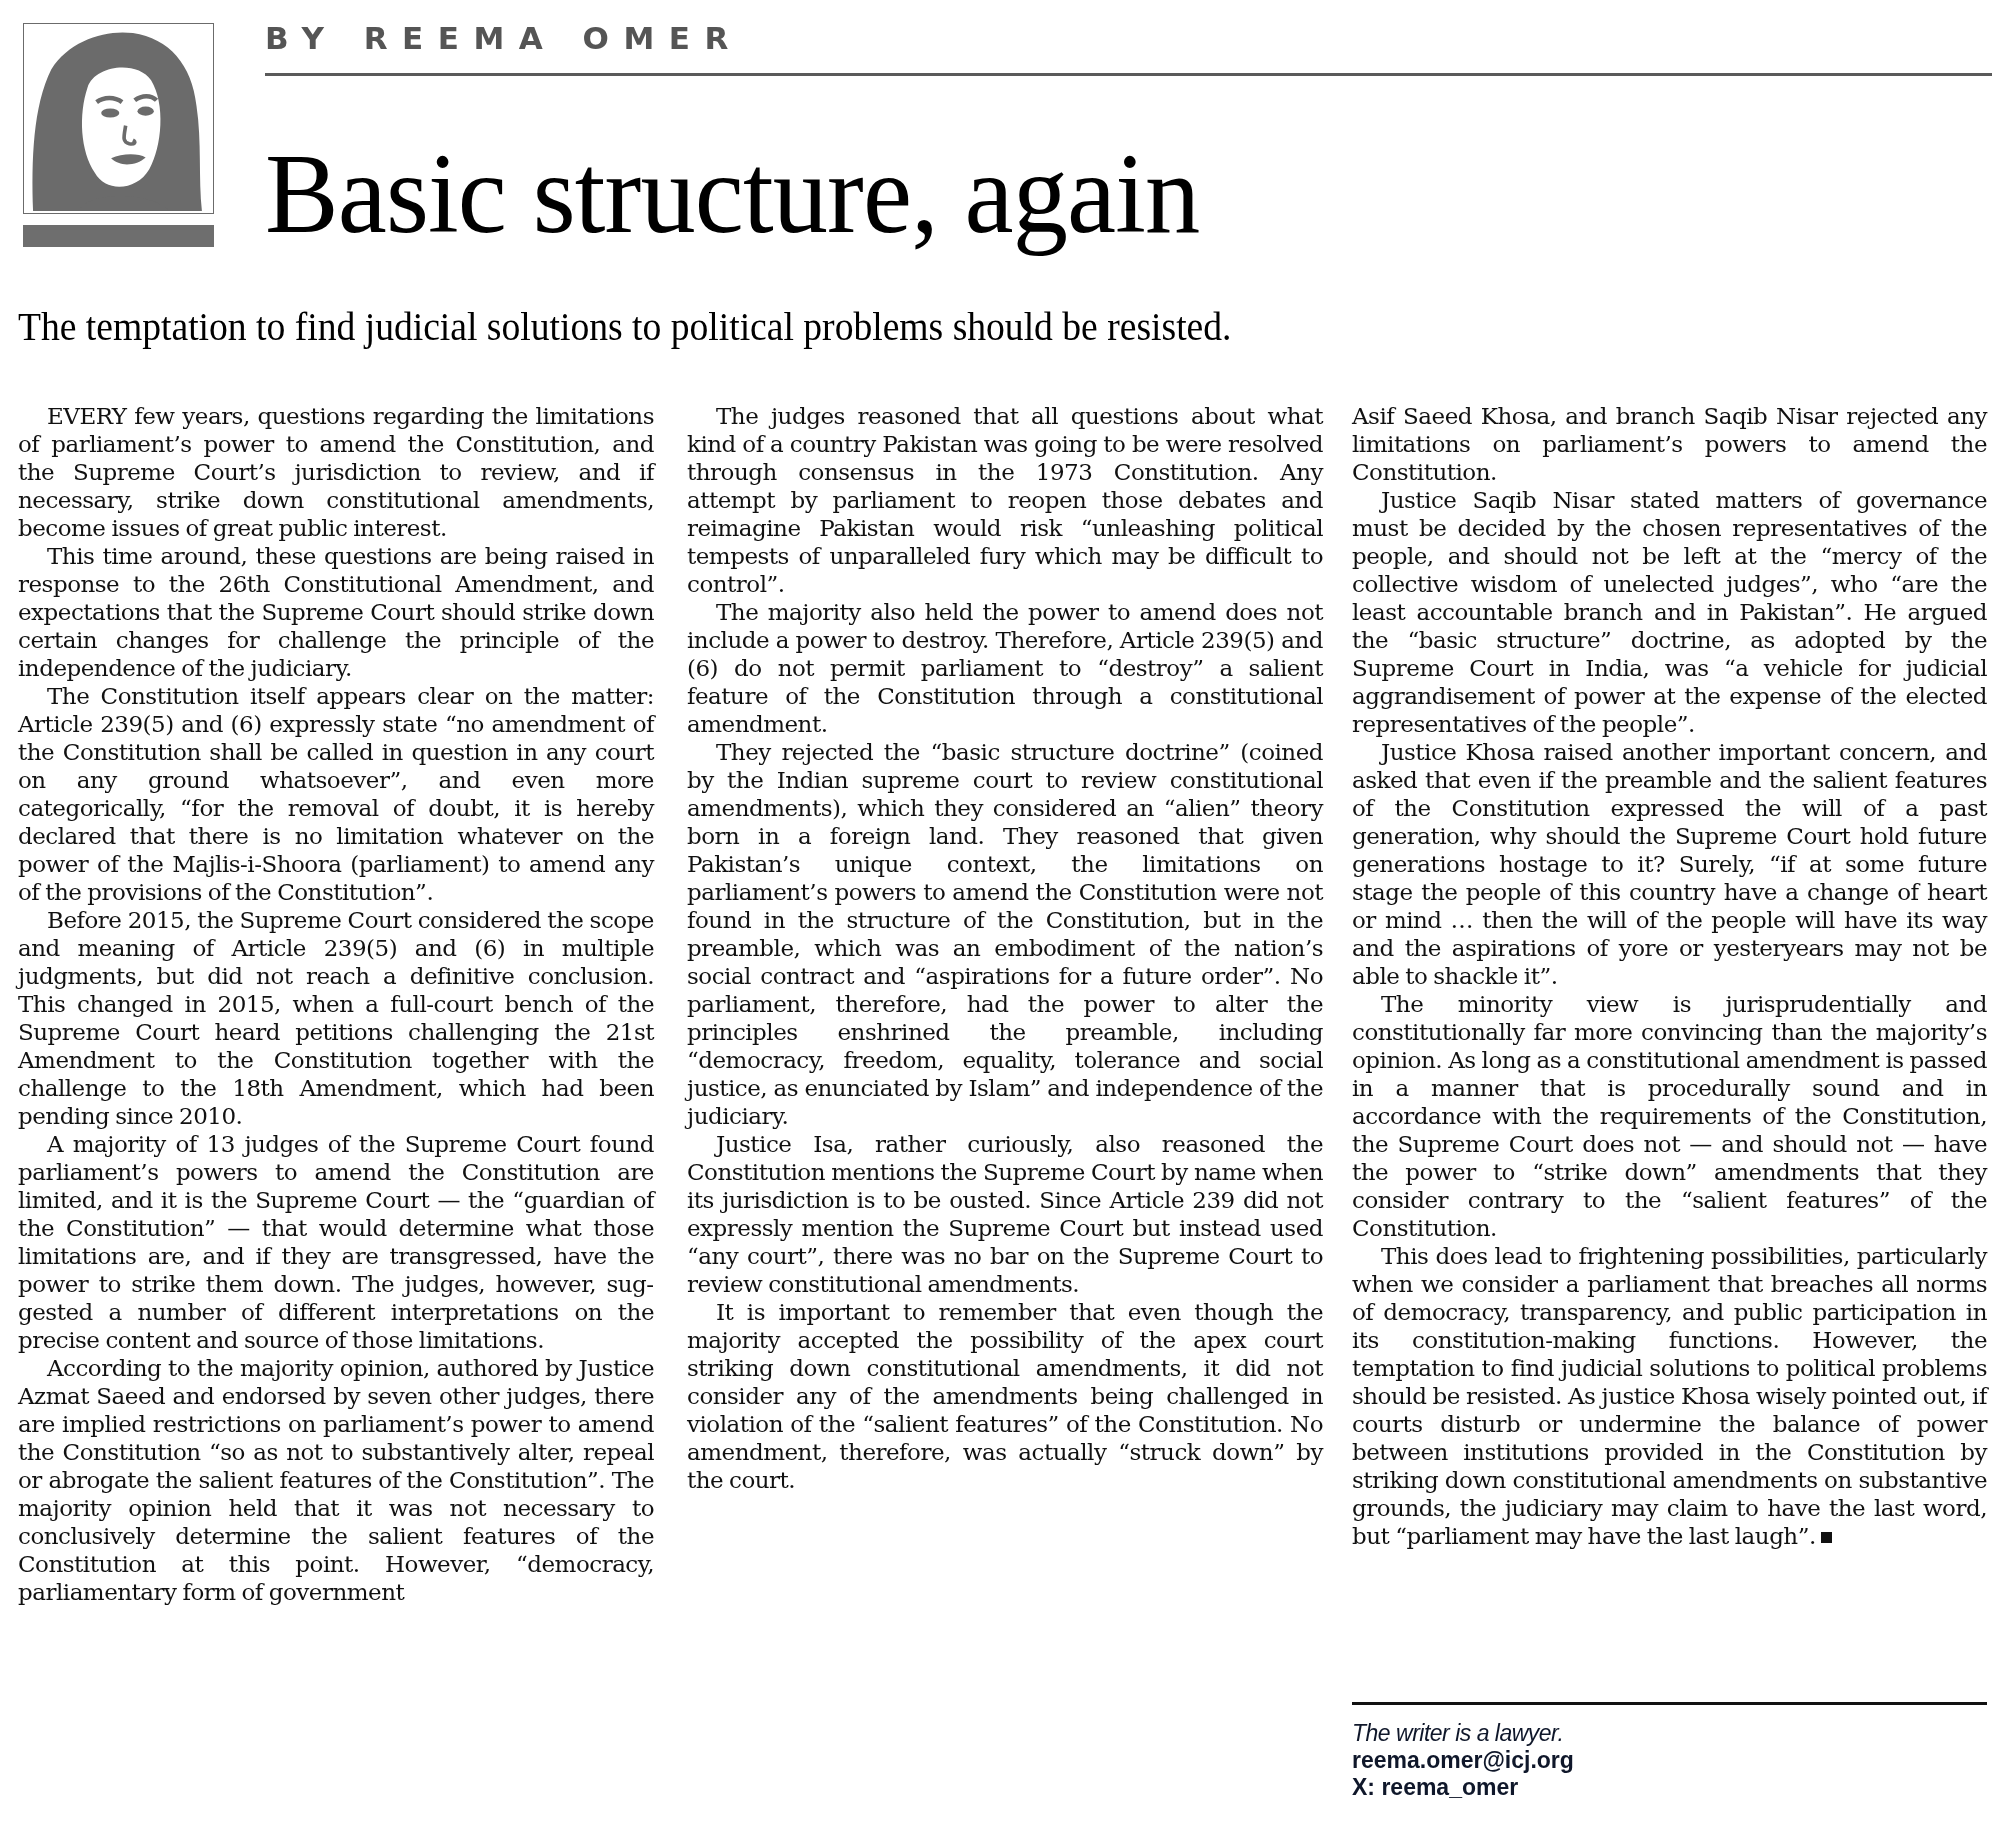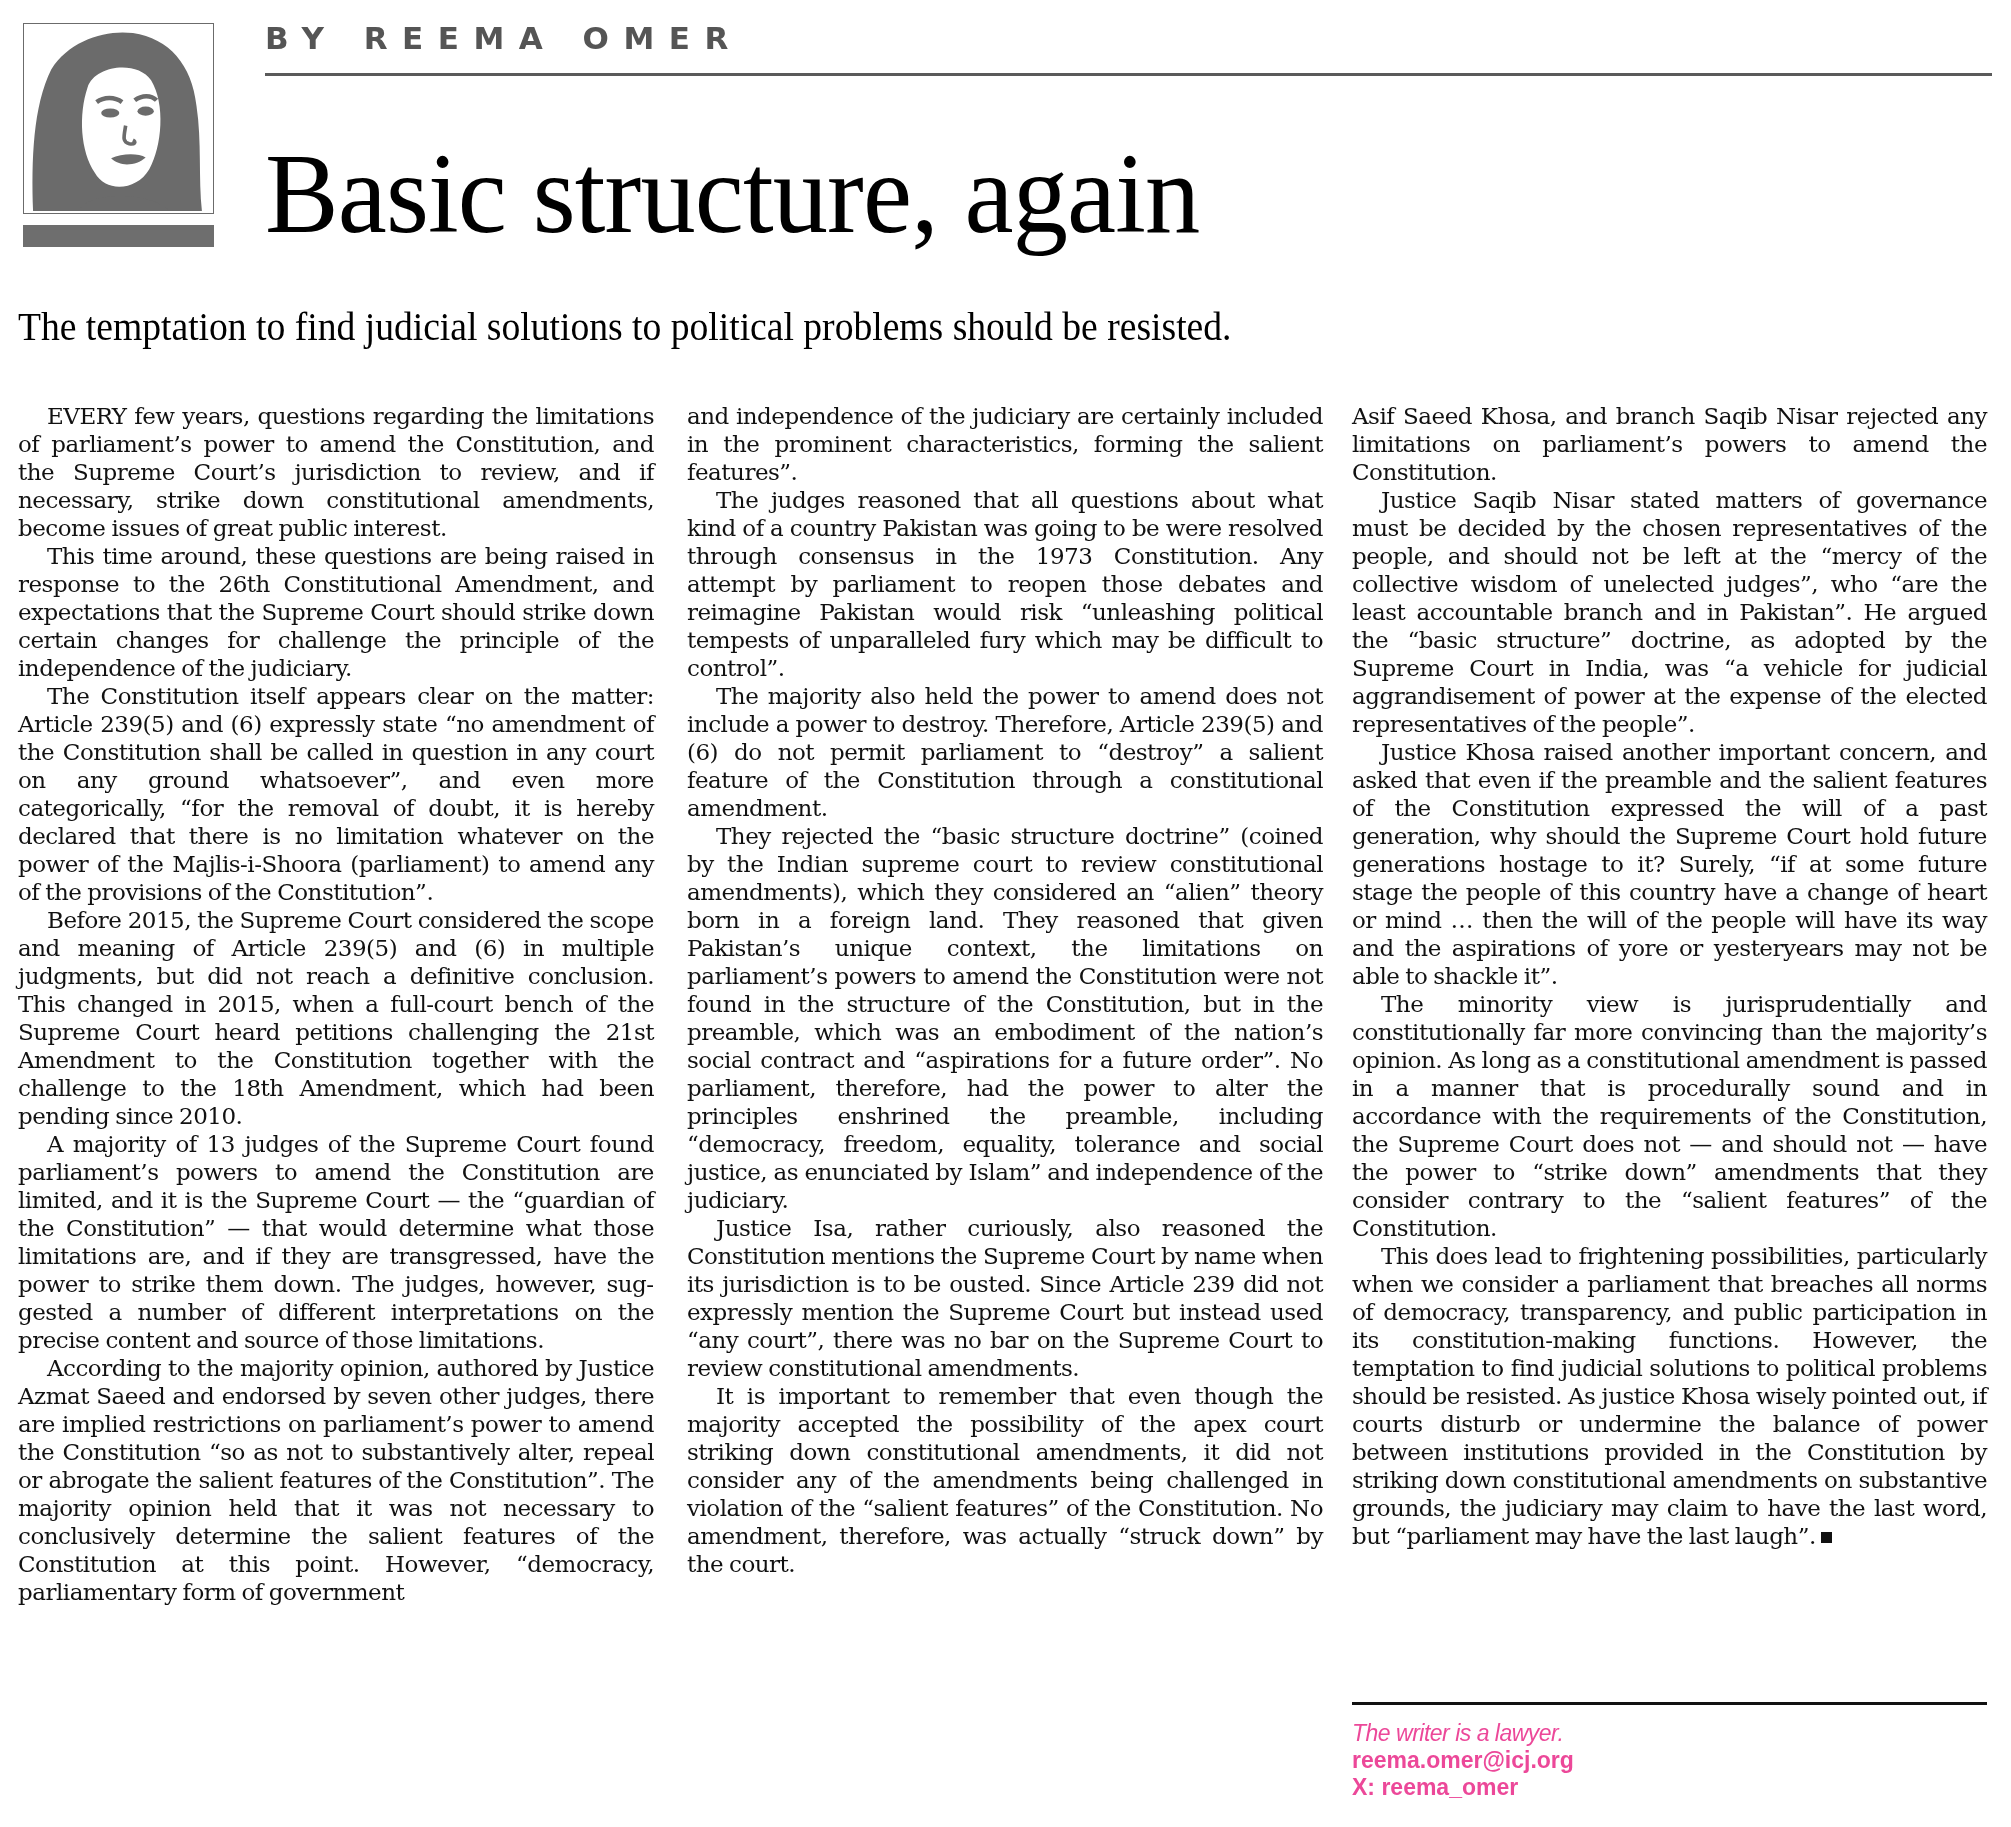--- a/index.html
+++ b/index.html
@@ -51,21 +51,21 @@
 
   .end-mark {
     display: inline-block; width: 11px; height: 11px; background: #111; margin-left: 5.5px; vertical-align: 0.9px;
   }
 
   .footer-rule {
     position: absolute; left: 1352px; top: 1702px; width: 635px; height: 2.7px; background: #111;
   }
   .footer {
     position: absolute; left: 1352px; top: 1720px;
-    font-family: "Liberation Sans", sans-serif; font-size: 23px; line-height: 27px; color: #ec4899;
+    font-family: "Liberation Sans", sans-serif; font-size: 23px; line-height: 27px; color: #0f172a;
   }
   .footer .note { font-style: italic; letter-spacing: -0.5px; }
   .footer .email, .footer .social { font-weight: bold; }
 </style>
 </head>
 <body>
 
 <div class="portrait-frame">
   <svg width="187" height="187" viewBox="0 0 206 206">
     <rect width="206" height="206" fill="#ffffff"></rect>
@@ -100,21 +100,20 @@
   <div class="col c1">
     <p>EVERY few years, questions regarding the limitations of parliament’s power to amend the Constitution, and the Supreme Court’s jurisdic­tion to review, and if necessary, strike down con­stitutional amendments, become issues of great public interest.</p>
     <p>This time around, these questions are being raised in response to the 26th Constitutional Amendment, and expectations that the Supreme Court should strike down certain changes for challenge the principle of the independence of the judiciary.</p>
     <p>The Constitution itself appears clear on the matter: Article 239(5) and (6) expressly state “no amendment of the Constitution shall be called in question in any court on any ground whatsoever”, and even more categorically, “for the removal of doubt, it is hereby declared that there is no limitation whatever on the power of the Majlis-i-Shoora (parliament) to amend any of the provisions of the Constitution”.</p>
     <p>Before 2015, the Supreme Court considered the scope and meaning of Article 239(5) and (6) in multiple judgments, but did not reach a defini­tive conclusion. This changed in 2015, when a full-court bench of the Supreme Court heard petitions challenging the 21st Amendment to the Constitution together with the challenge to the 18th Amendment, which had been pending since 2010.</p>
     <p>A majority of 13 judges of the Supreme Court found parliament’s powers to amend the Constitution are limited, and it is the Supreme Court — the “guardian of the Constitution” — that would determine what those limitations are, and if they are transgressed, have the power to strike them down. The judges, however, sug­gested a number of different interpretations on the precise content and source of those limitations.</p>
     <p>According to the majority opinion, authored by Justice Azmat Saeed and endorsed by seven other judges, there are implied restrictions on parliament’s power to amend the Constitution “so as not to substantively alter, repeal or abro­gate the salient features of the Constitution”. The majority opinion held that it was not neces­sary to conclusively determine the salient fea­tures of the Constitution at this point. However, “democracy, parliamentary form of government</p>
   </div>
 
   <div class="col c2">
-    <p class="cont">and independence of the judiciary are certainly included in the prominent characteristics, form­ing the salient features”.</p>
     <p>The judges reasoned that all questions about what kind of a country Pakistan was going to be were resolved through consensus in the 1973 Constitution. Any attempt by parliament to reo­pen those debates and reimagine Pakistan would risk “unleashing political tempests of unparal­leled fury which may be difficult to control”.</p>
     <p>The majority also held the power to amend does not include a power to destroy. Therefore, Article 239(5) and (6) do not permit parliament to “destroy” a salient feature of the Constitution through a constitutional amendment.</p>
     <p>They rejected the “basic structure doctrine” (coined by the Indian supreme court to review constitutional amendments), which they consid­ered an “alien” theory born in a foreign land. They reasoned that given Pakistan’s unique con­text, the limitations on parliament’s powers to amend the Constitution were not found in the structure of the Constitution, but in the pream­ble, which was an embodiment of the nation’s social contract and “aspirations for a future order”. No parliament, therefore, had the power to alter the principles enshrined the preamble, including “democracy, freedom, equality, toler­ance and social justice, as enunciated by Islam” and independence of the judiciary.</p>
     <p>Justice Isa, rather curiously, also reasoned the Constitution mentions the Supreme Court by name when its jurisdiction is to be ousted. Since Article 239 did not expressly mention the Supreme Court but instead used “any court”, there was no bar on the Supreme Court to review constitutional amendments.</p>
     <p>It is important to remember that even though the majority accepted the possibility of the apex court striking down constitutional amendments, it did not consider any of the amendments being challenged in violation of the “salient features” of the Constitution. No amendment, therefore, was actually “struck down” by the court.</p>
   </div>
 
   <div class="col c3">
     <p class="cont">Asif Saeed Khosa, and branch Saqib Nisar rejected any limitations on parliament’s powers to amend the Constitution.</p>
     <p>Justice Saqib Nisar stated matters of govern­ance must be decided by the chosen representa­tives of the people, and should not be left at the “mercy of the collective wisdom of unelected judges”, who “are the least accountable branch and in Pakistan”. He argued the “basic struc­ture” doctrine, as adopted by the Supreme Court in India, was “a vehicle for judicial aggrandise­ment of power at the expense of the elected rep­resentatives of the people”.</p>

